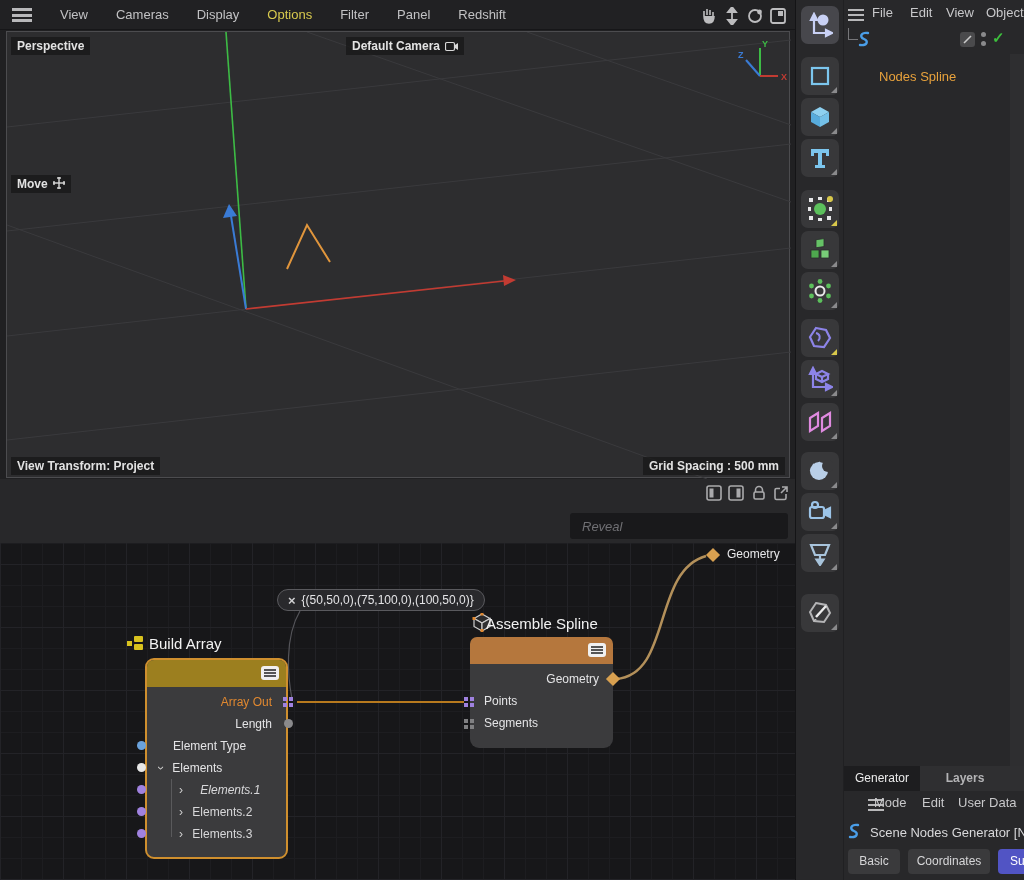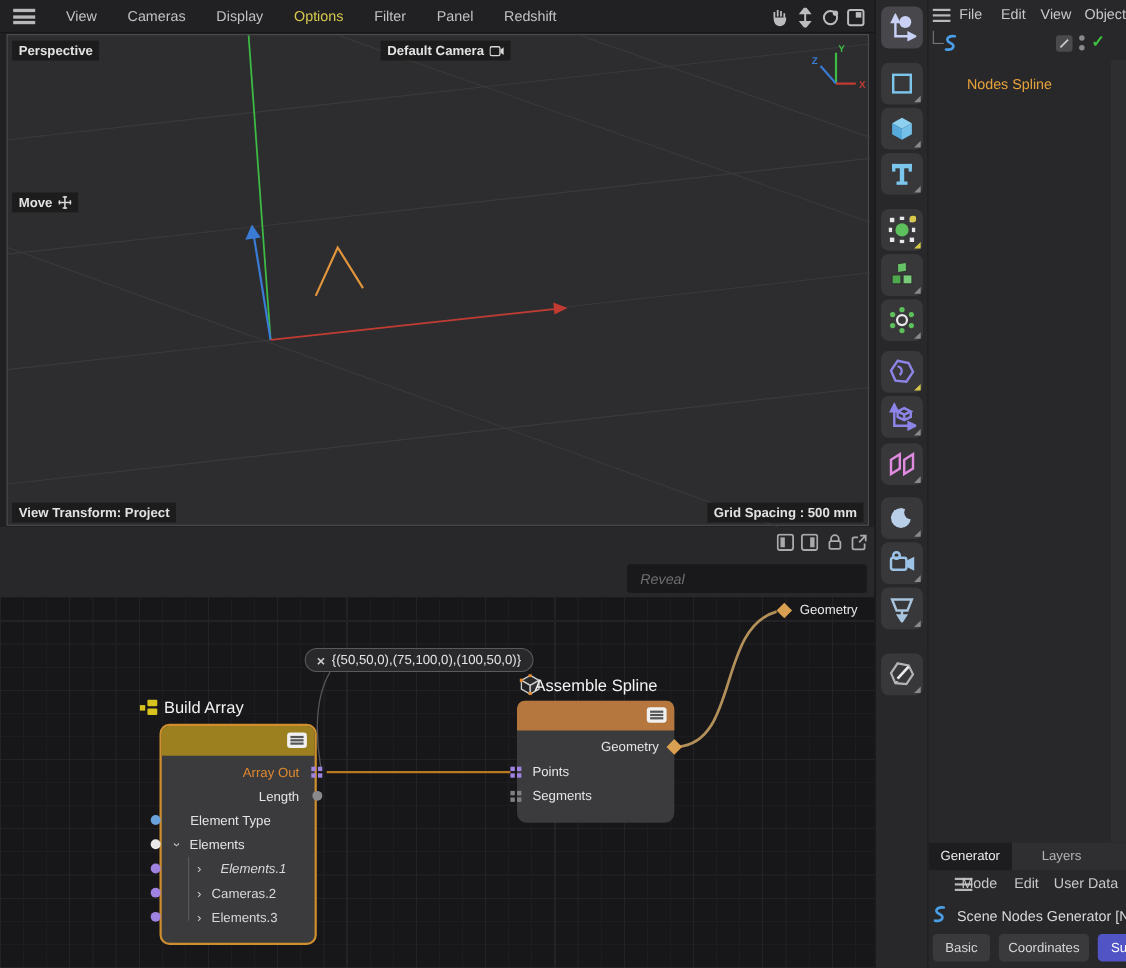--- a/index.html
+++ b/index.html
@@ -159,21 +159,21 @@
     </svg>
 
     <span class="chip" style="left:4px;top:5px;">Perspective</span>
     <span class="chip" style="left:339px;top:5px;display:flex;align-items:center;gap:5px;">
       <span>Default Camera</span>
       <svg width="13" height="11" viewBox="0 0 13 11">
         <rect x="0.5" y="1.5" width="9" height="8" rx="1.5" fill="none" stroke="#d8d8d8" stroke-width="1.2"></rect>
         <path d="M10 4 l3 -2 v7 l-3 -2 z" fill="#d8d8d8"></path>
         </svg>
     </span>
-    <span class="chip" style="left:4px;top:143px;display:flex;align-items:center;gap:5px;">
+    <span class="chip" style="left:4px;top:143px;display:flex;gap:5px;">
       <span>Move</span>
       <svg width="12" height="12" viewBox="0 0 12 12">
         <g stroke="#d8d8d8" stroke-width="1.4">
             <line x1="6" y1="0" x2="6" y2="12"></line>
             <line x1="0" y1="6" x2="12" y2="6"></line>
         <line x1="4" y1="1" x2="8" y2="1"></line>
             <line x1="4" y1="11" x2="8" y2="11"></line>
         <line x1="1" y1="4" x2="1" y2="8"></line>
             <line x1="11" y1="4" x2="11" y2="8"></line>
           </g>
@@ -245,21 +245,21 @@
         <span class="chev down">›</span>
         <span style="margin-left:6px;">Elements</span>
       </div>
       <div class="abs" style="left:24px;top:119px;width:1px;height:58px;background:#5a5a5c;"></div>
       <div class="nrow" style="left:32px;top:119px;color:#d8d8da;">
         <span class="chev">›</span>
         <span style="margin-left:14px;font-style:italic;">Elements.1</span>
       </div>
       <div class="nrow" style="left:32px;top:141px;color:#d8d8da;">
         <span class="chev">›</span>
-        <span style="margin-left:6px;">Cameras.2</span>
+        <span style="margin-left:6px;">Elements.2</span>
       </div>
       <div class="nrow" style="left:32px;top:163px;color:#d8d8da;">
         <span class="chev">›</span>
         <span style="margin-left:6px;">Elements.3</span>
       </div>
     </div>
 
     <span class="port grid4" style="left:283px;top:154px;">
       <span style="background:#a082e0;"></span>
         <span style="background:#a082e0;"></span>
@@ -477,21 +477,21 @@
     <span class="abs" style="left:148px;top:29px;color:#3dc03d;font-size:15px;font-weight:700;">✓</span>
 
     
     <span class="abs" style="left:166px;top:54px;width:14px;height:712px;background:#2e2e30;"></span>
 
     
     <div class="abs" style="left:0;top:766px;width:180px;height:25px;background:#2f2f31;">
       <span class="abs" style="left:0;top:0;width:76px;height:25px;background:#1d1d1f;color:#ececec;font-size:12px;
             text-align:center;line-height:25px;">Generator</span>
       <span class="abs" style="left:86px;top:0;width:70px;height:25px;color:#b4b4b6;font-size:12px;
-            text-align:center;line-height:25px;">Layers</span>
+            text-align:center;line-height:25px;font-weight:bold;">Layers</span>
     </div>
     <span class="hamb small abs" style="left:4px;top:797px;"></span>
     <span class="rp-menu" style="left:30px;top:795px;">Mode</span>
     <span class="rp-menu" style="left:78px;top:795px;">Edit</span>
     <span class="rp-menu" style="left:114px;top:795px;">User Data</span>
 
     <span class="abs" style="left:4px;top:822px;">
       <svg width="17" height="18" viewBox="0 0 17 18">
           <path d="M2 15 C 9 16, 11 11, 6 9 C 1 7, 3 2, 10 3" fill="none" stroke="#4a9ee8" stroke-width="2.4" stroke-linecap="round"></path>
         </svg>

